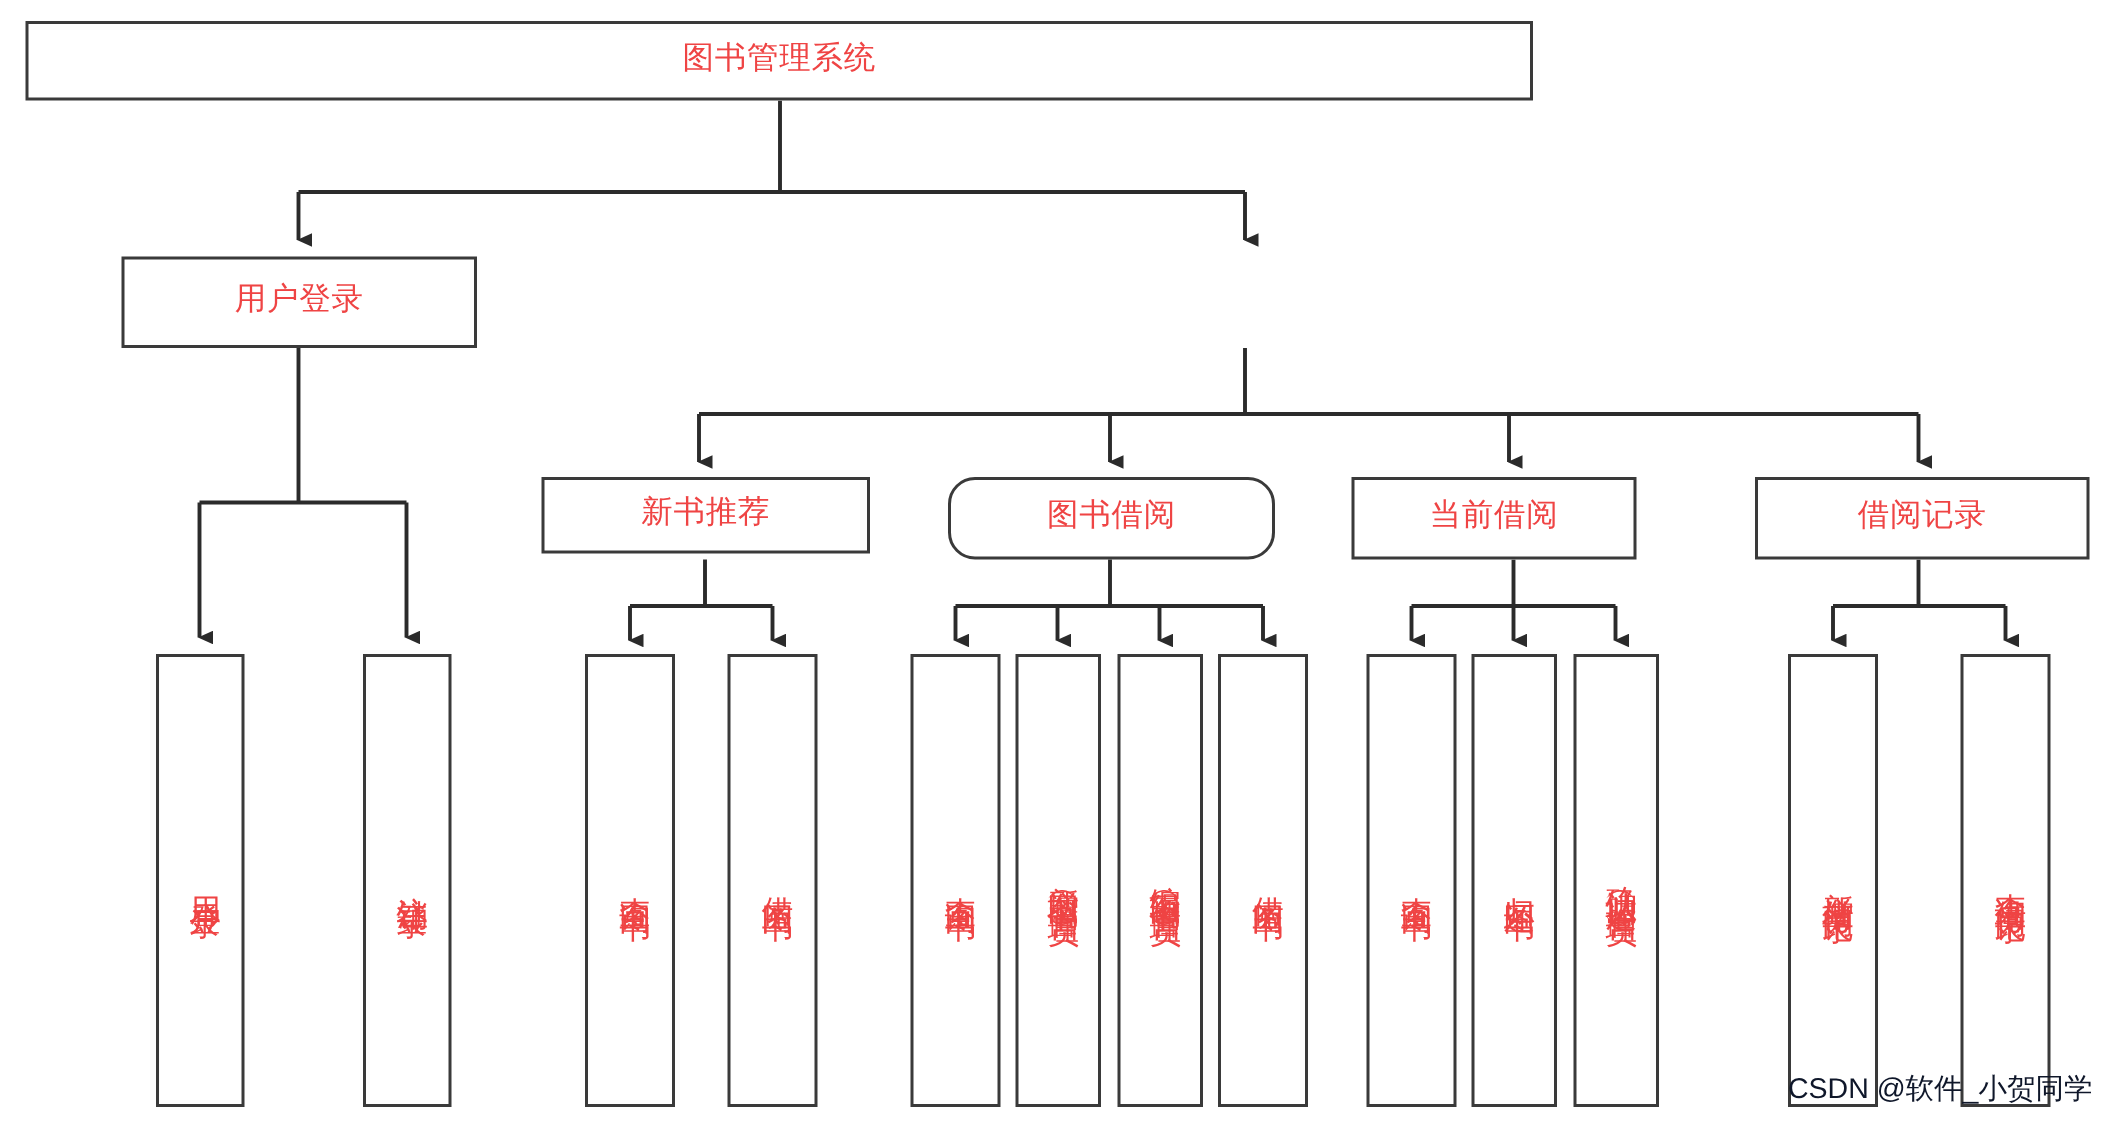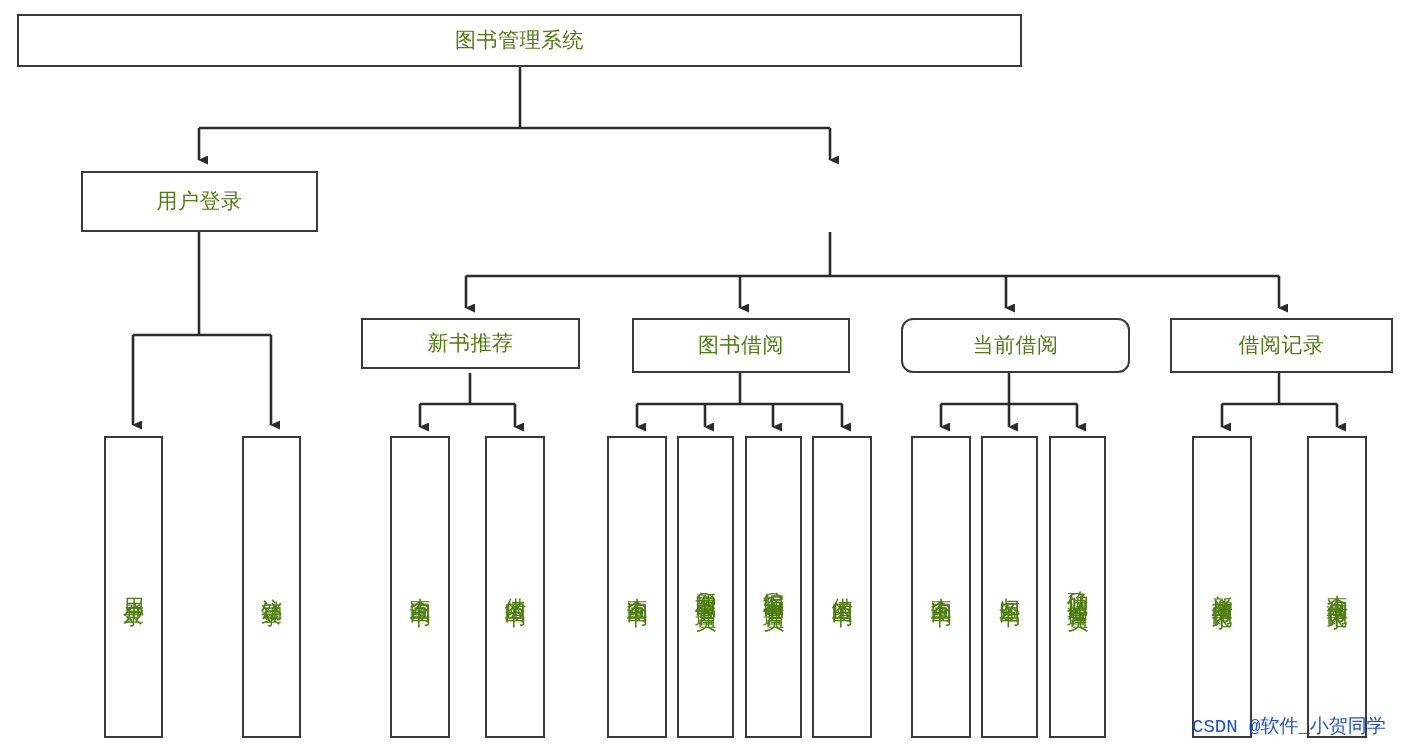--- a/index.html
+++ b/index.html
@@ -31,45 +31,45 @@
     position: absolute;
     box-sizing: border-box;
     background: #ffffff;
     border: 2px solid #3a3a3a;
     display: flex;
     align-items: center;
     justify-content: center;
     overflow: hidden;
   }
   .node-label {
-    color: #4d7c0f;
-    font-family: Liberation Serif, serif;
+    color: #ef4444;
+    font-family: Liberation Mono, monospace;
     white-space: nowrap;
     letter-spacing: 0.5px;
   }
   .node.horizontal .node-label {
     font-size: 21px;
     line-height: 1;
   }
   .node.vertical {
     align-items: center;
     justify-content: center;
   }
   .node.vertical .node-label {
     writing-mode: vertical-rl;
     text-orientation: upright;
     font-size: 21px;
     line-height: 1.08;
     letter-spacing: 3px;
   }
   .watermark {
     position: absolute;
-    color: #1d4ed8;
+    color: #0f172a;
     font-size: 19px;
-    font-family: Liberation Mono, monospace;
+    font-family: Liberation Sans, sans-serif;
     white-space: nowrap;
     user-select: none;
   }
 </style>
 </head>
 <body>
 
 <div id="diagram-root">
 
   <svg class="connectors" viewBox="0 0 1405 747" xmlns="http://www.w3.org/2000/svg">
@@ -129,24 +129,24 @@
     <span class="node-label">图书管理系统</span>
   </div>
 
   <div class="node horizontal" style="left:81px; top:171px; width:237px; height:61px;">
     <span class="node-label">用户登录</span>
   </div>
 
   <div class="node horizontal" style="left:361px; top:318px; width:219px; height:51px;">
     <span class="node-label">新书推荐</span>
   </div>
-  <div class="node horizontal" style="left:632px; top:318px; width:218px; height:55px;">
+  <div class="node horizontal" style="left:632px; top:318px; width:218px; height:55px;border-radius:18px;">
     <span class="node-label">图书借阅</span>
   </div>
-  <div class="node horizontal" style="left:901px; top:318px; width:229px; height:55px;border-radius:12px;">
+  <div class="node horizontal" style="left:901px; top:318px; width:190px; height:55px;">
     <span class="node-label">当前借阅</span>
   </div>
   <div class="node horizontal" style="left:1170px; top:318px; width:223px; height:55px;">
     <span class="node-label">借阅记录</span>
   </div>
 
   <div class="node vertical" style="left:104px; top:436px; width:59px; height:302px;">
     <span class="node-label">用户登录</span>
   </div>
   <div class="node vertical" style="left:242px; top:436px; width:59px; height:302px;">

